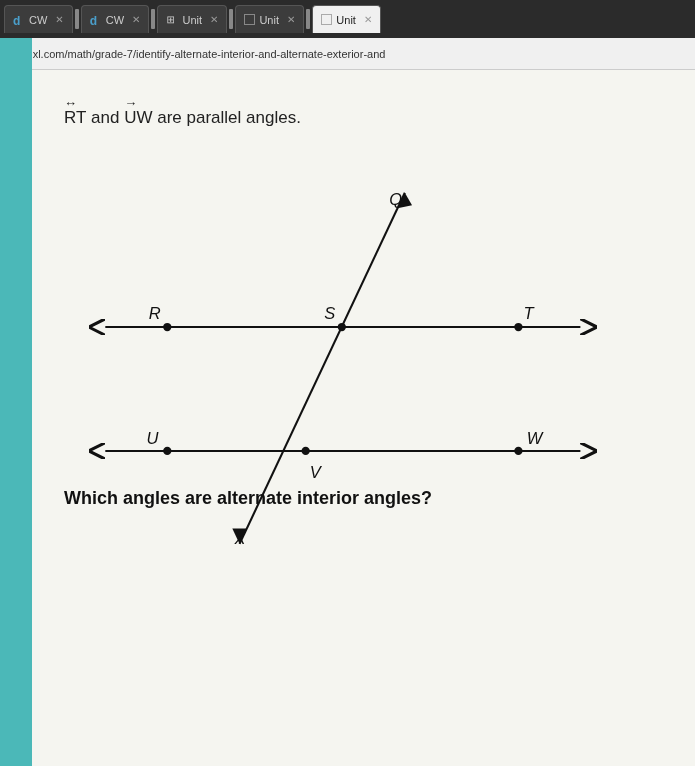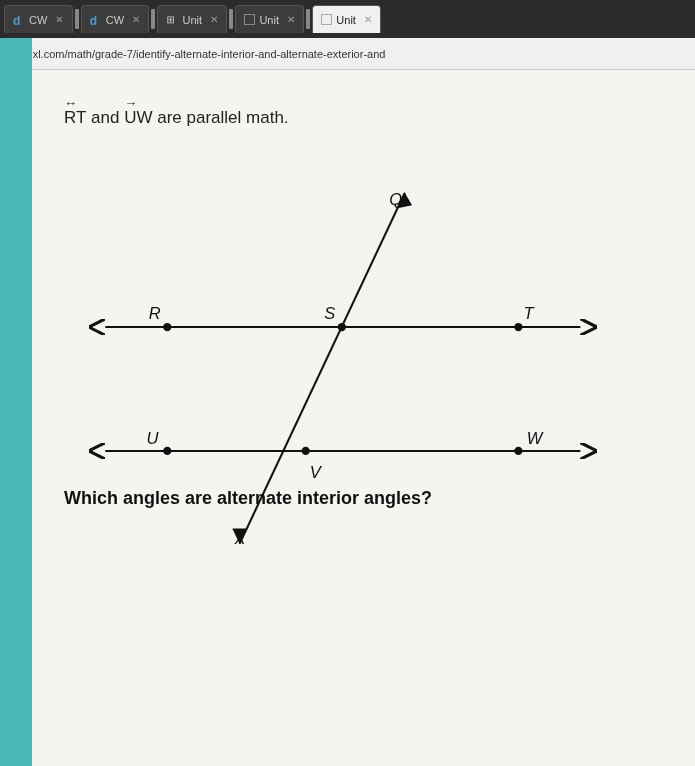--- a/index.html
+++ b/index.html
@@ -175,21 +175,21 @@
         <span style="position:relative;display:inline-block;padding-top:14px;">
           <span style="position:absolute;top:0;left:0;font-size:13px;">↔</span>RT
         </span>
       </span>
       <span> and </span>
       <span style="font-style:italic;">
         <span style="position:relative;display:inline-block;padding-top:14px;">
           <span style="position:absolute;top:0;left:0;font-size:13px;">→</span>UW
         </span>
       </span>
-      <span> are parallel math.</span>
+      <span> are parallel angles.</span>
     </div>
 
     <div class="diagram">
       <svg class="geometry" viewBox="0 0 580 400">
 
         <defs>
           <marker id="arrowLeft" markerWidth="8" markerHeight="8" refX="8" refY="4" orient="auto">
             <path d="M8,0 L0,4 L8,8" fill="none" stroke="#111" stroke-width="1.5"></path>
           </marker>
           <marker id="arrowRight" markerWidth="8" markerHeight="8" refX="0" refY="4" orient="auto">

